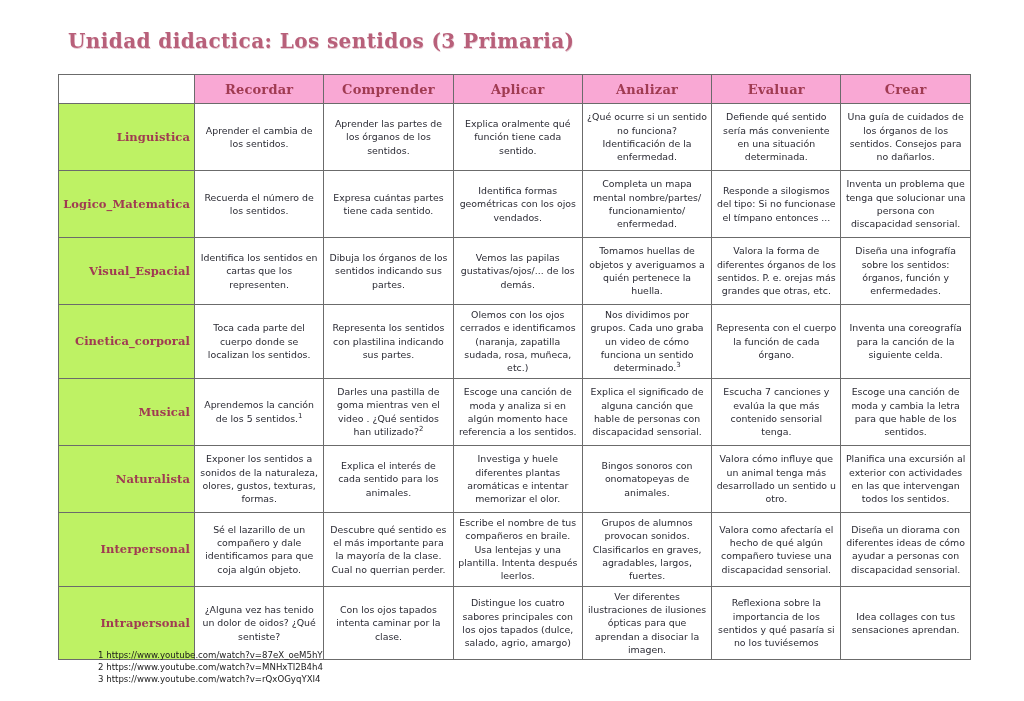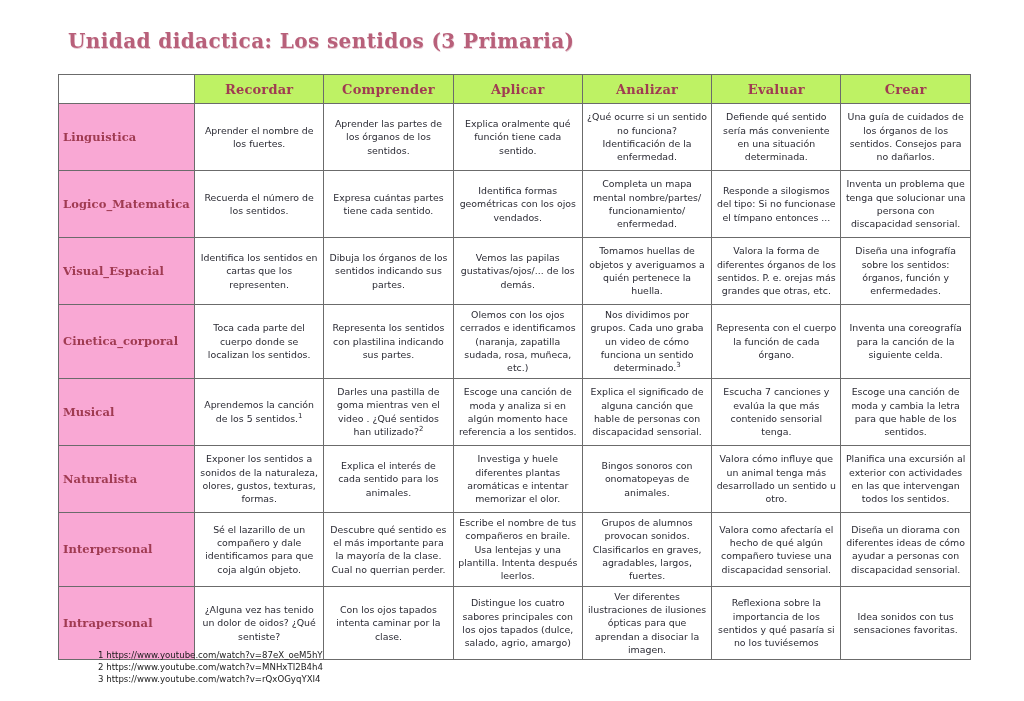--- a/index.html
+++ b/index.html
@@ -51,46 +51,46 @@
     border: 1px solid #6b6b6b;
     vertical-align: middle;
     padding: 3px 4px;
   }
 
   
   col.c-row-head { width: 136px; }
   col.c-data { width: 129.3px; }
 
   th.col-head {
-    background: #bef264;
+    background: #f9a8d4;
     height: 22px;
     font-family: "DejaVu Serif", serif;
     font-size: 13px;
     font-weight: bold;
     color: #a03b52;
     text-align: center;
     letter-spacing: 0.2px;
     padding: 2px 2px;
   }
 
   th.corner {
     background: #ffffff;
     border-top: none;
     border-left: none;
     border-right: 1px solid #6b6b6b;
     border-bottom: none;
   }
 
   td.row-head {
-    background: #f9a8d4;
+    background: #bef264;
     font-family: "DejaVu Serif", serif;
     font-size: 11.5px;
     font-weight: bold;
     color: #a03b52;
-    text-align: left;
+    text-align: right;
     letter-spacing: 0.1px;
   }
 
   td.cell {
     background: #ffffff;
     font-family: "DejaVu Sans", sans-serif;
     font-size: 9.4px;
     line-height: 1.42;
     color: #2b2b34;
     text-align: center;
@@ -137,21 +137,21 @@
           <th class="col-head">Aplicar</th>
           <th class="col-head">Analizar</th>
           <th class="col-head">Evaluar</th>
           <th class="col-head">Crear</th>
         </tr>
       </thead>
       <tbody>
         <tr>
           <td class="row-head">Linguistica</td>
           <td class="cell">
-              <span class="txt">Aprender el nombre de los fuertes.</span>
+              <span class="txt">Aprender el cambia de los sentidos.</span>
             </td>
           <td class="cell">
               <span class="txt">Aprender las partes de los órganos de los sentidos.</span>
             </td>
           <td class="cell">
               <span class="txt">Explica oralmente qué función tiene cada sentido.</span>
             </td>
           <td class="cell">
               <span class="txt">¿Qué ocurre si un sentido no funciona? Identificación de la enfermedad.</span>
             </td>
@@ -306,21 +306,21 @@
           <td class="cell">
               <span class="txt">Distingue los cuatro sabores principales con los ojos tapados (dulce, salado, agrio, amargo)</span>
             </td>
           <td class="cell">
               <span class="txt">Ver diferentes ilustraciones de ilusiones ópticas para que aprendan a disociar la imagen.</span>
             </td>
           <td class="cell">
               <span class="txt">Reflexiona sobre la importancia de los sentidos y qué pasaría si no los tuviésemos</span>
             </td>
           <td class="cell">
-              <span class="txt">Idea sonidos con tus sensaciones favoritas.</span>
+              <span class="txt">Idea collages con tus sensaciones aprendan.</span>
             </td>
         </tr>
       </tbody>
     </table>
   </div>
 
   <div class="footnotes">
     <div>1 https://www.youtube.com/watch?v=87eX_oeM5hY</div>
     <div>2 https://www.youtube.com/watch?v=MNHxTI2B4h4</div>
     <div>3 https://www.youtube.com/watch?v=rQxOGyqYXI4</div>

